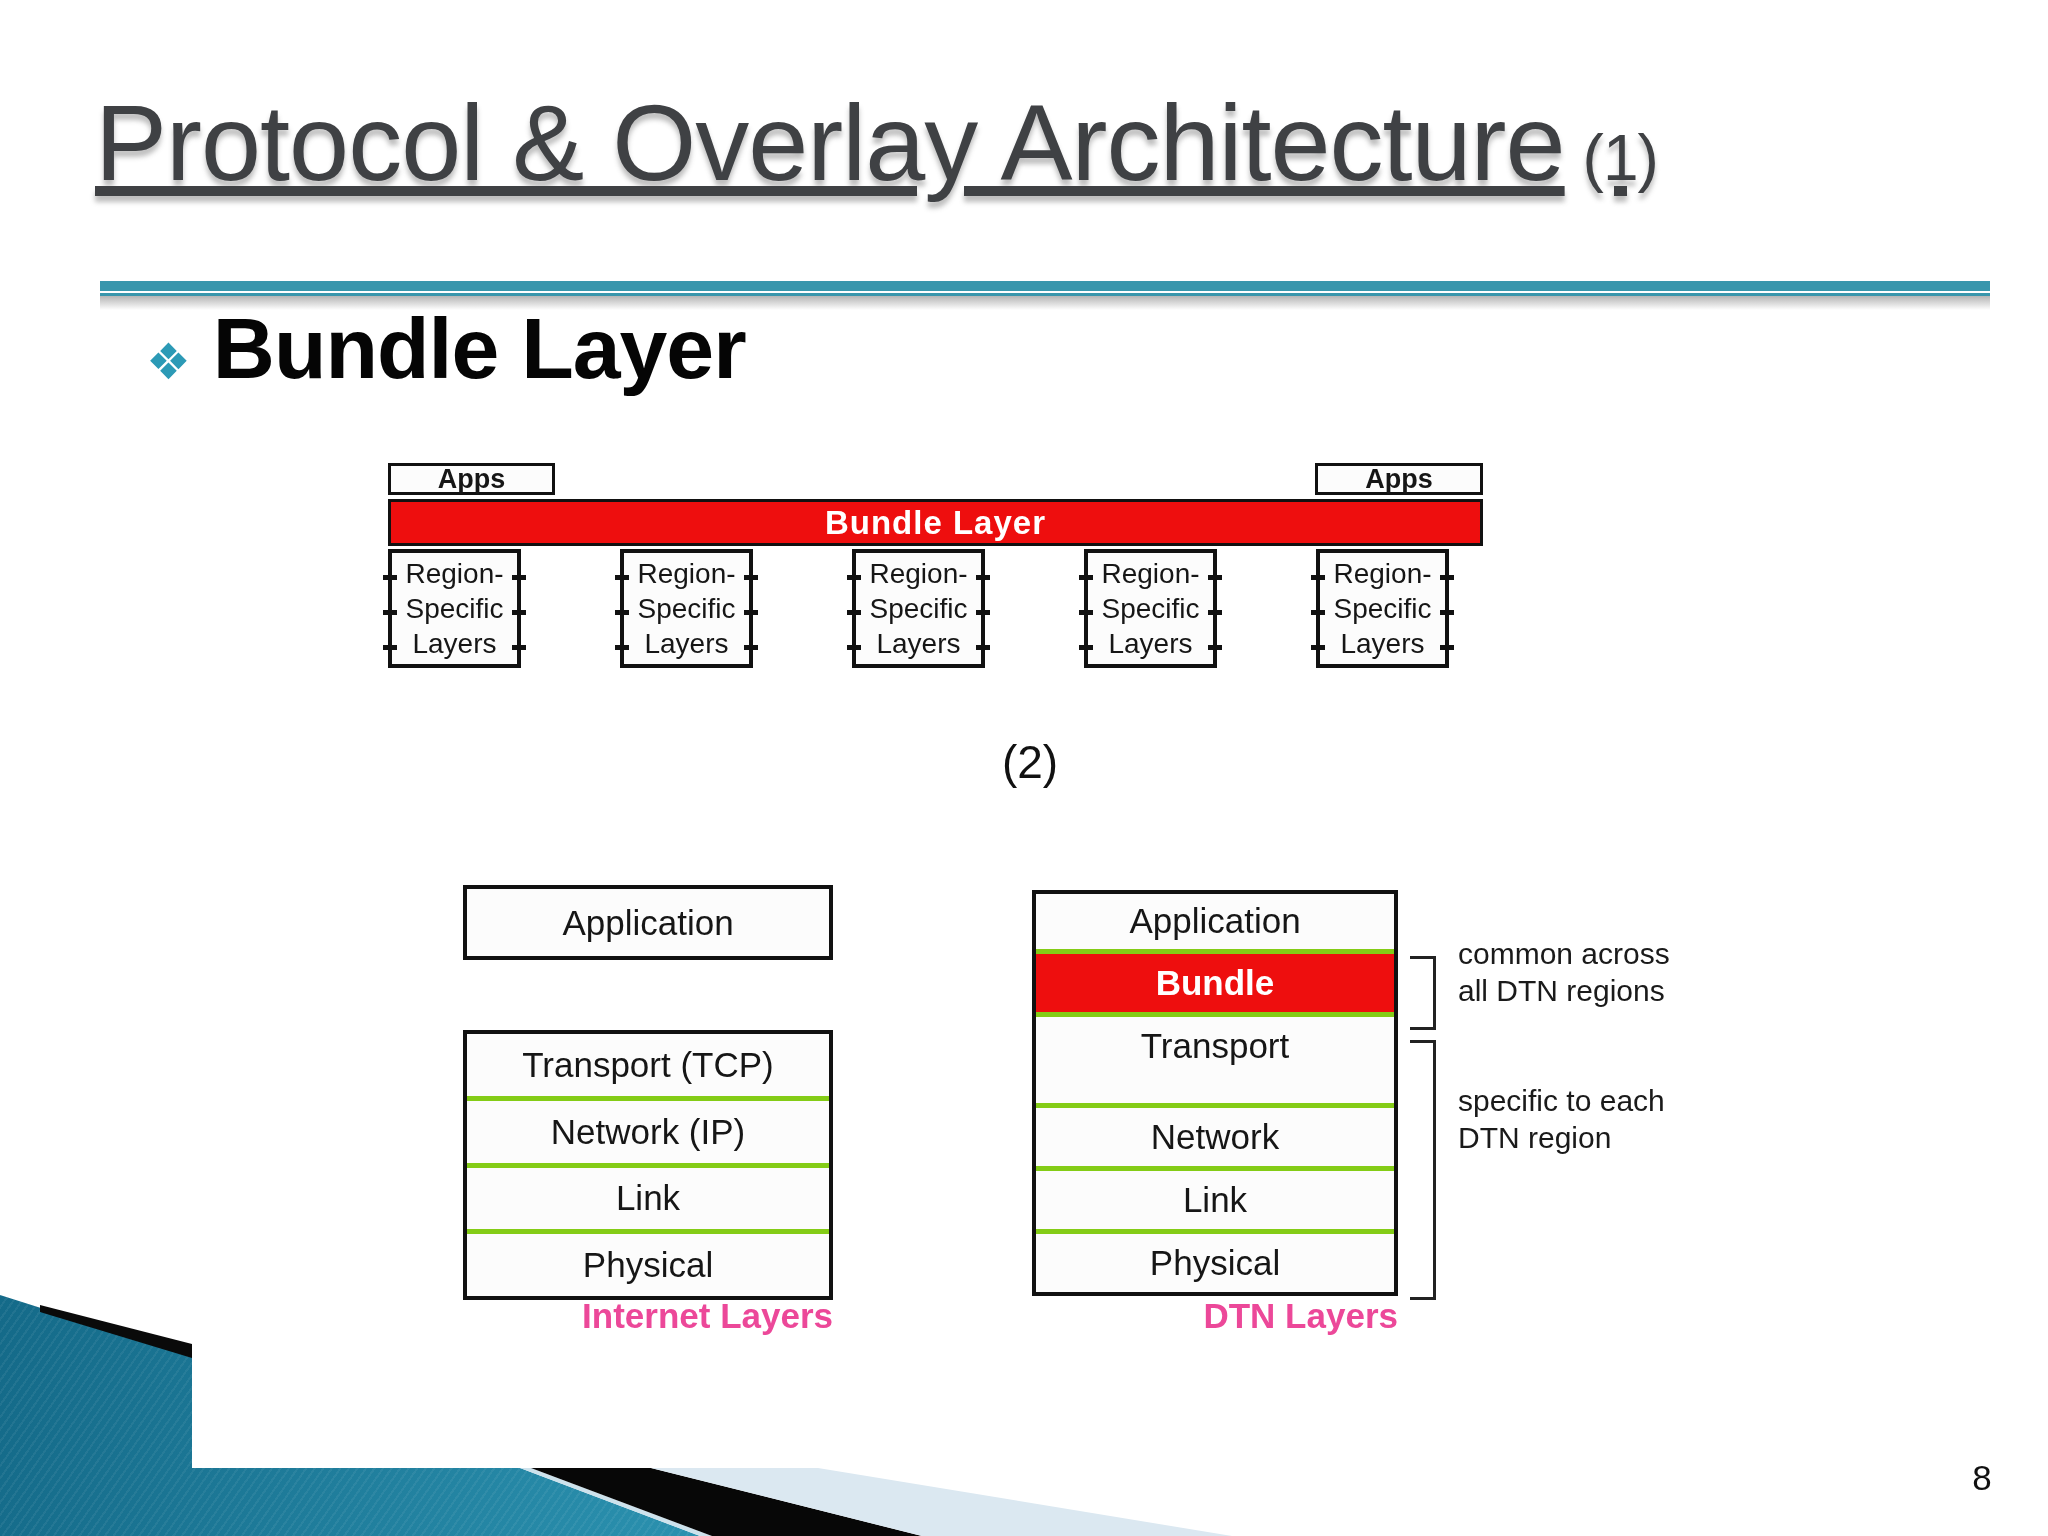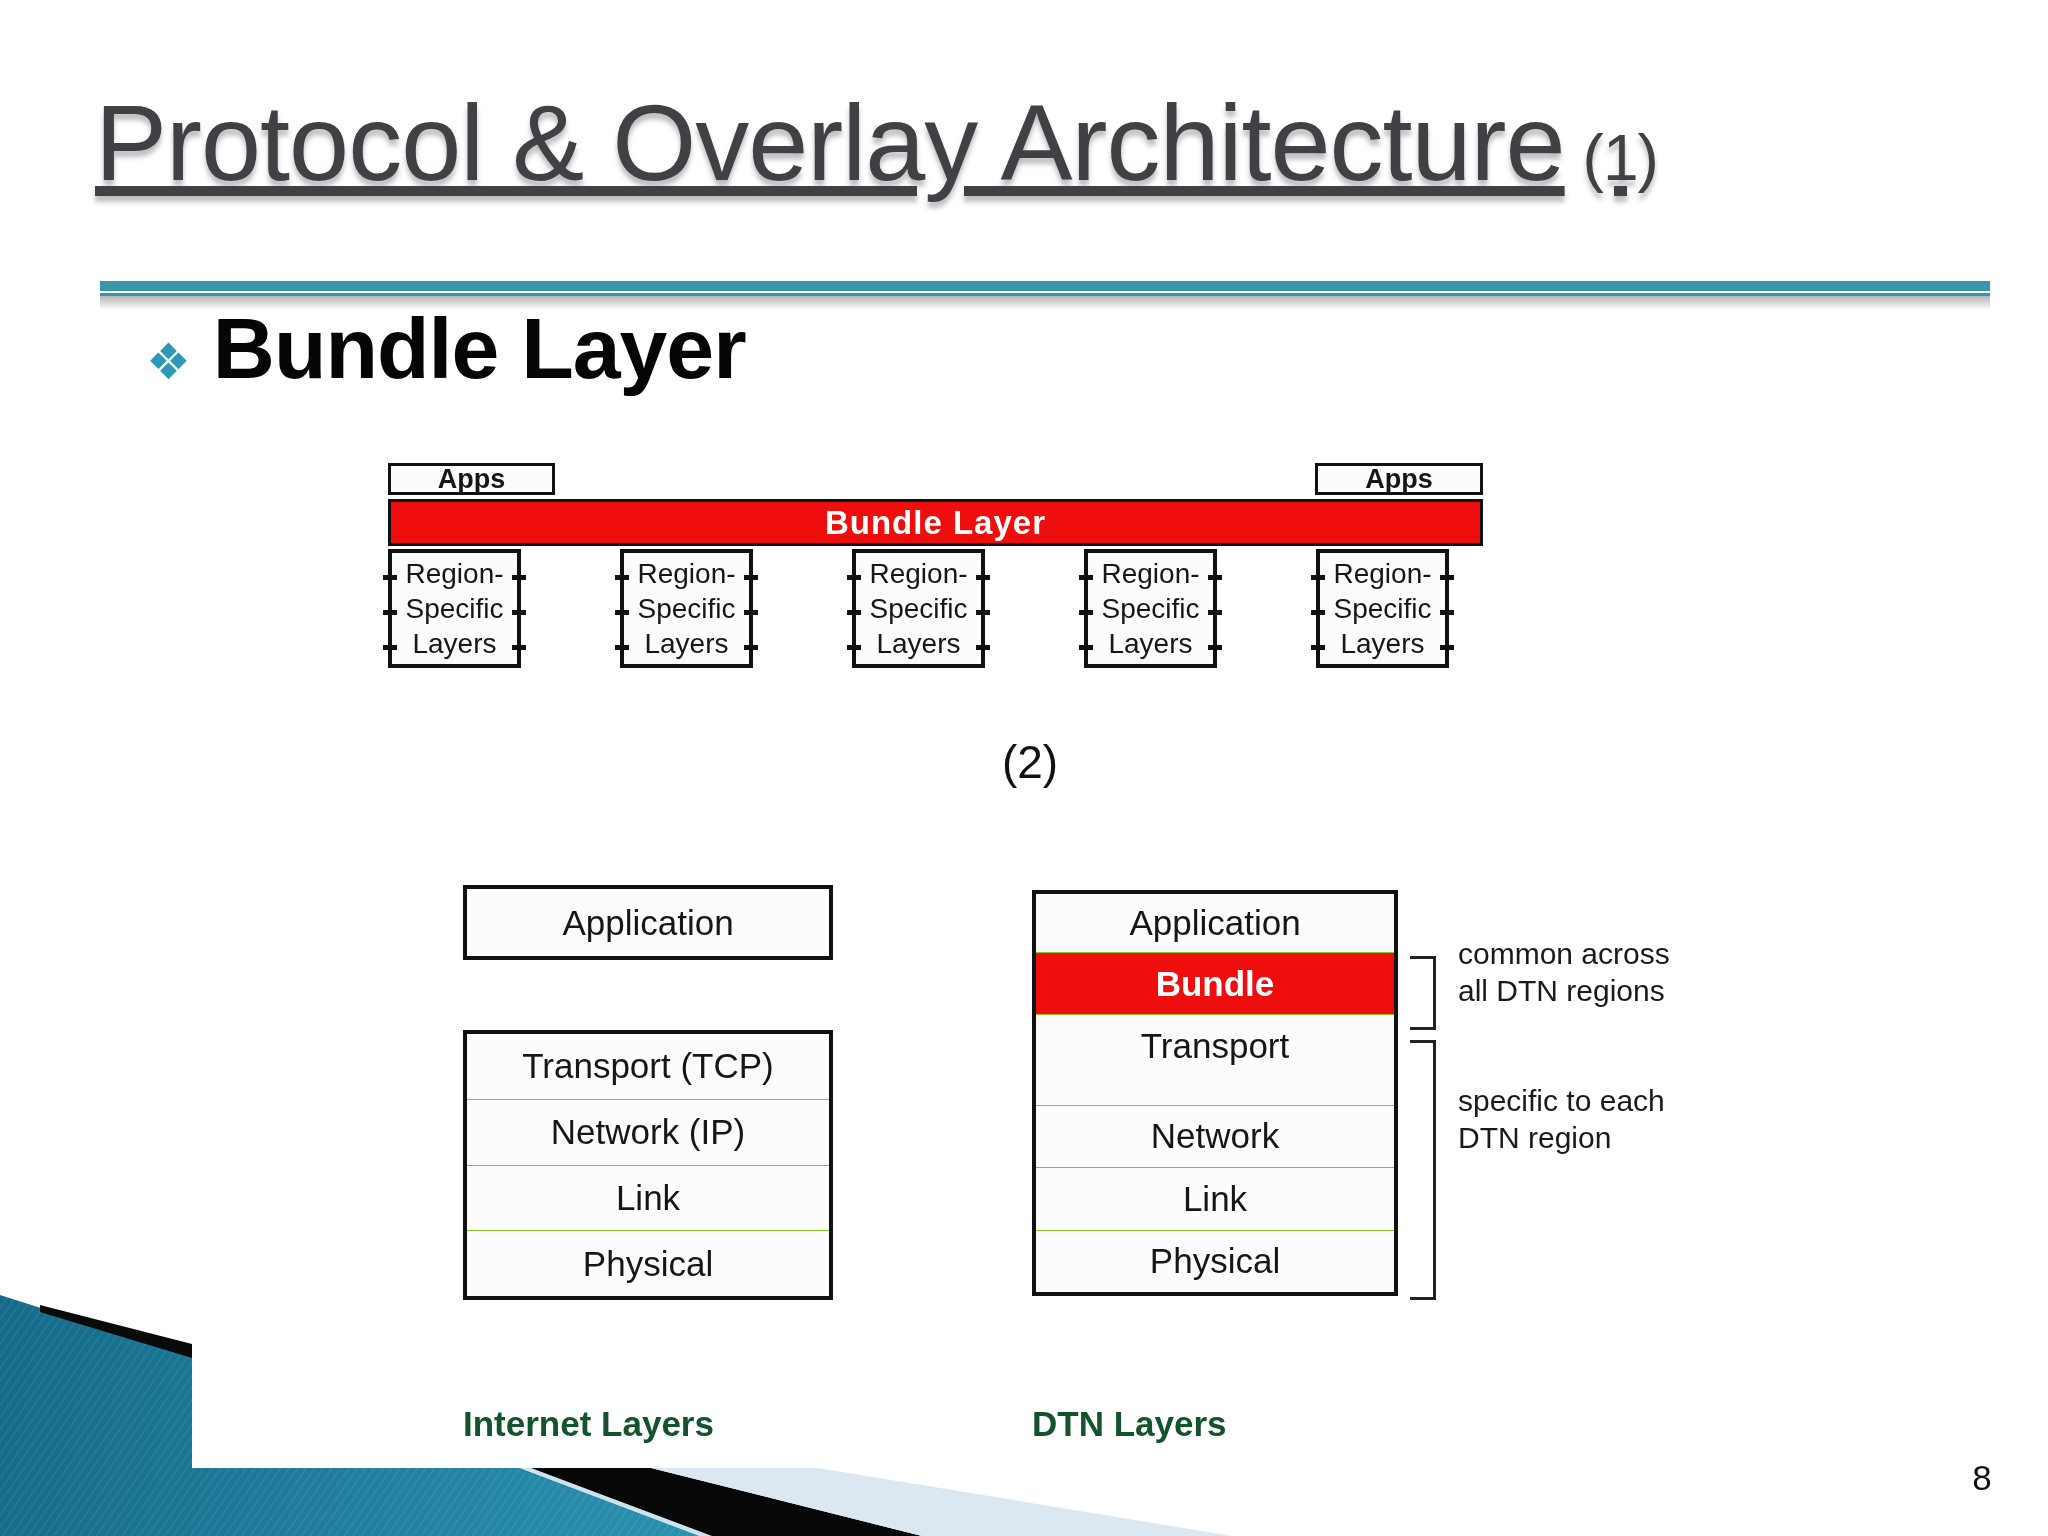--- a/index.html
+++ b/index.html
@@ -55,24 +55,24 @@
   .fig-label { position:absolute; left:975px; top:735px; width:110px;
     text-align:center; font-size:46px; color:#111; }
   
   .stack-box { position:absolute; background:#fcfcfc; border:4px solid #111;
     display:flex; align-items:center; justify-content:center;
     font-size:35px; color:#161616; }
   .stack-group { position:absolute; background:#fcfcfc; border:4px solid #111;
     display:flex; flex-direction:column; }
   .stack-row { flex:1; display:flex; align-items:center; justify-content:center;
     font-size:35px; color:#161616; }
-  .stack-row + .stack-row { border-top:1px solid #84cc16; }
+  .stack-row + .stack-row { border-top:5px solid #84cc16; }
   .stack-row.red { background:#ee0e0e; color:#ffffff; font-weight:700; }
-  .caption { position:absolute; top:1404px; text-align:left;
-    font-size:35px; font-weight:700; color:#14532d; }
+  .caption { position:absolute; top:1296px; text-align:right;
+    font-size:35px; font-weight:700; color:#ec4899; }
   .bracket { position:absolute; border:3px solid #222; border-left:none;
     background:transparent; width:26px; }
   .anno { position:absolute; font-size:30px; line-height:37px; color:#1a1a1a; }
   
   .deco { position:absolute; left:0; top:0; width:2048px; height:1536px; }
   .deco-teal {
     clip-path:polygon(0px 1295px, 192px 1356px, 192px 1468px, 520px 1468px, 700px 1536px, 0px 1536px);
     background:
       repeating-linear-gradient(125deg, rgba(255,255,255,0.06) 0px, rgba(255,255,255,0.06) 2px, rgba(0,0,0,0) 2px, rgba(0,0,0,0) 7px),
       linear-gradient(100deg, #0d5e7d 0%, #2d95b3 45%, #57bbd6 100%);

